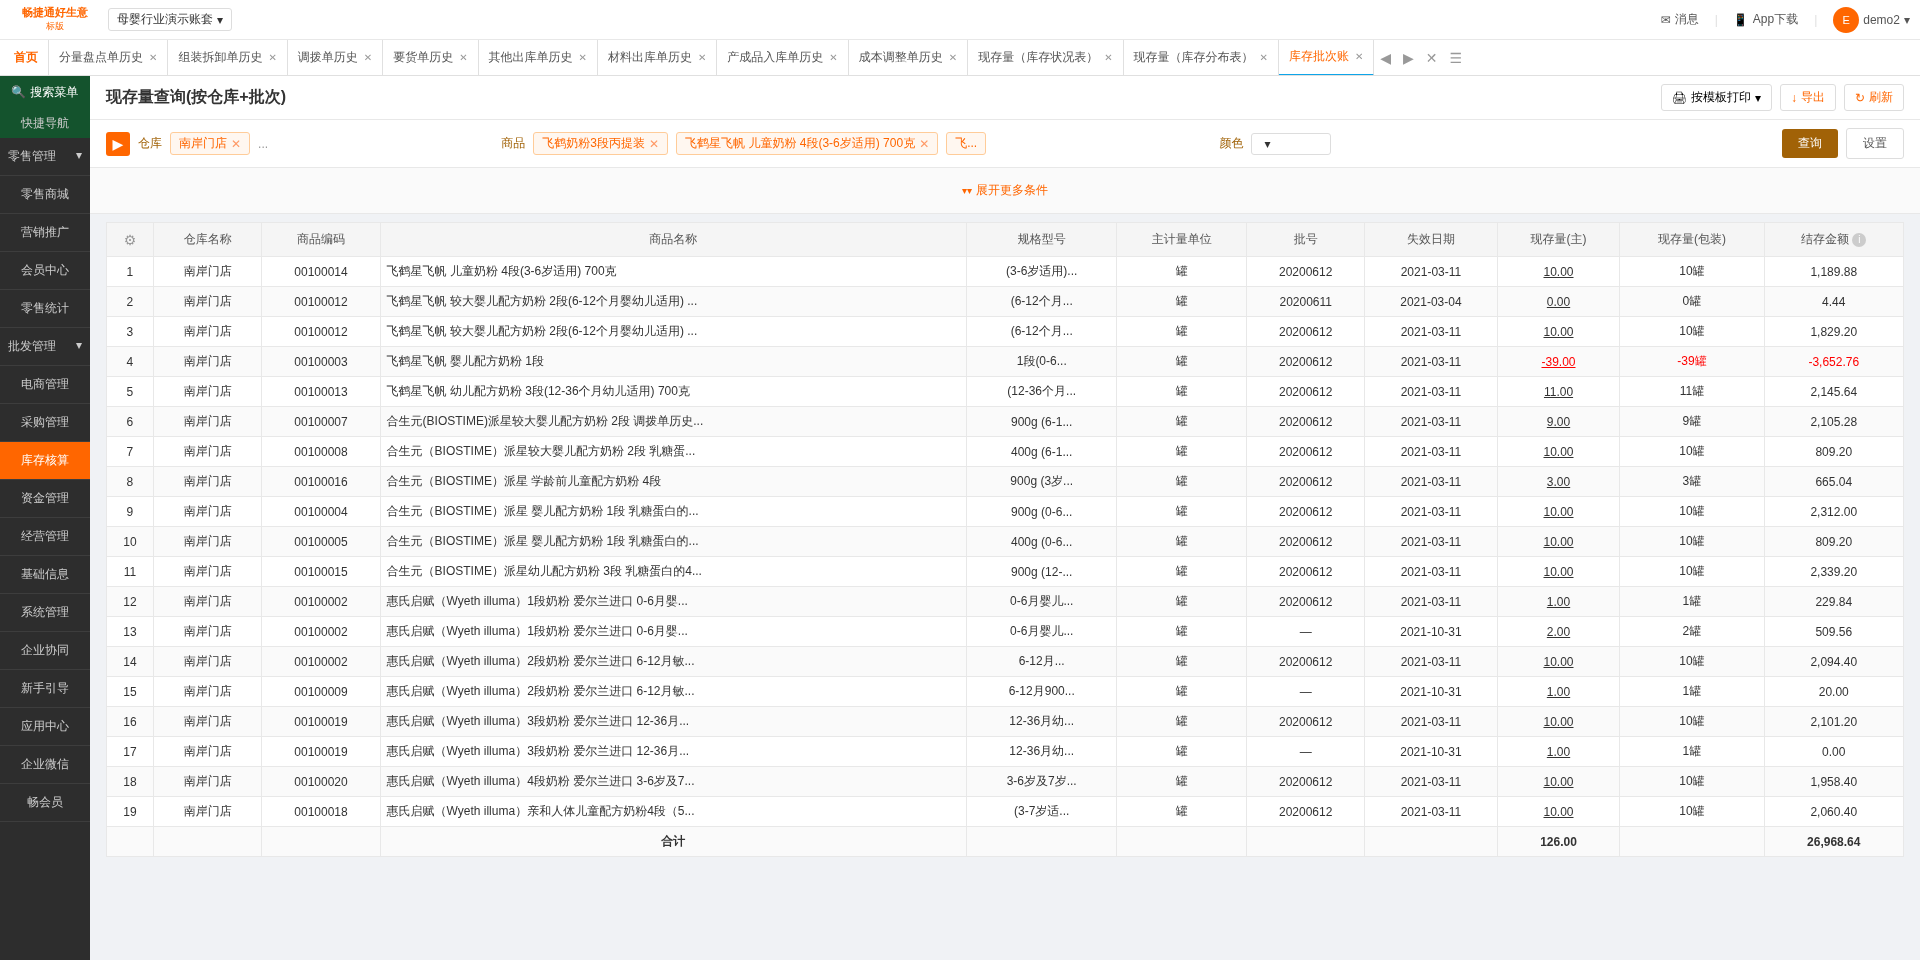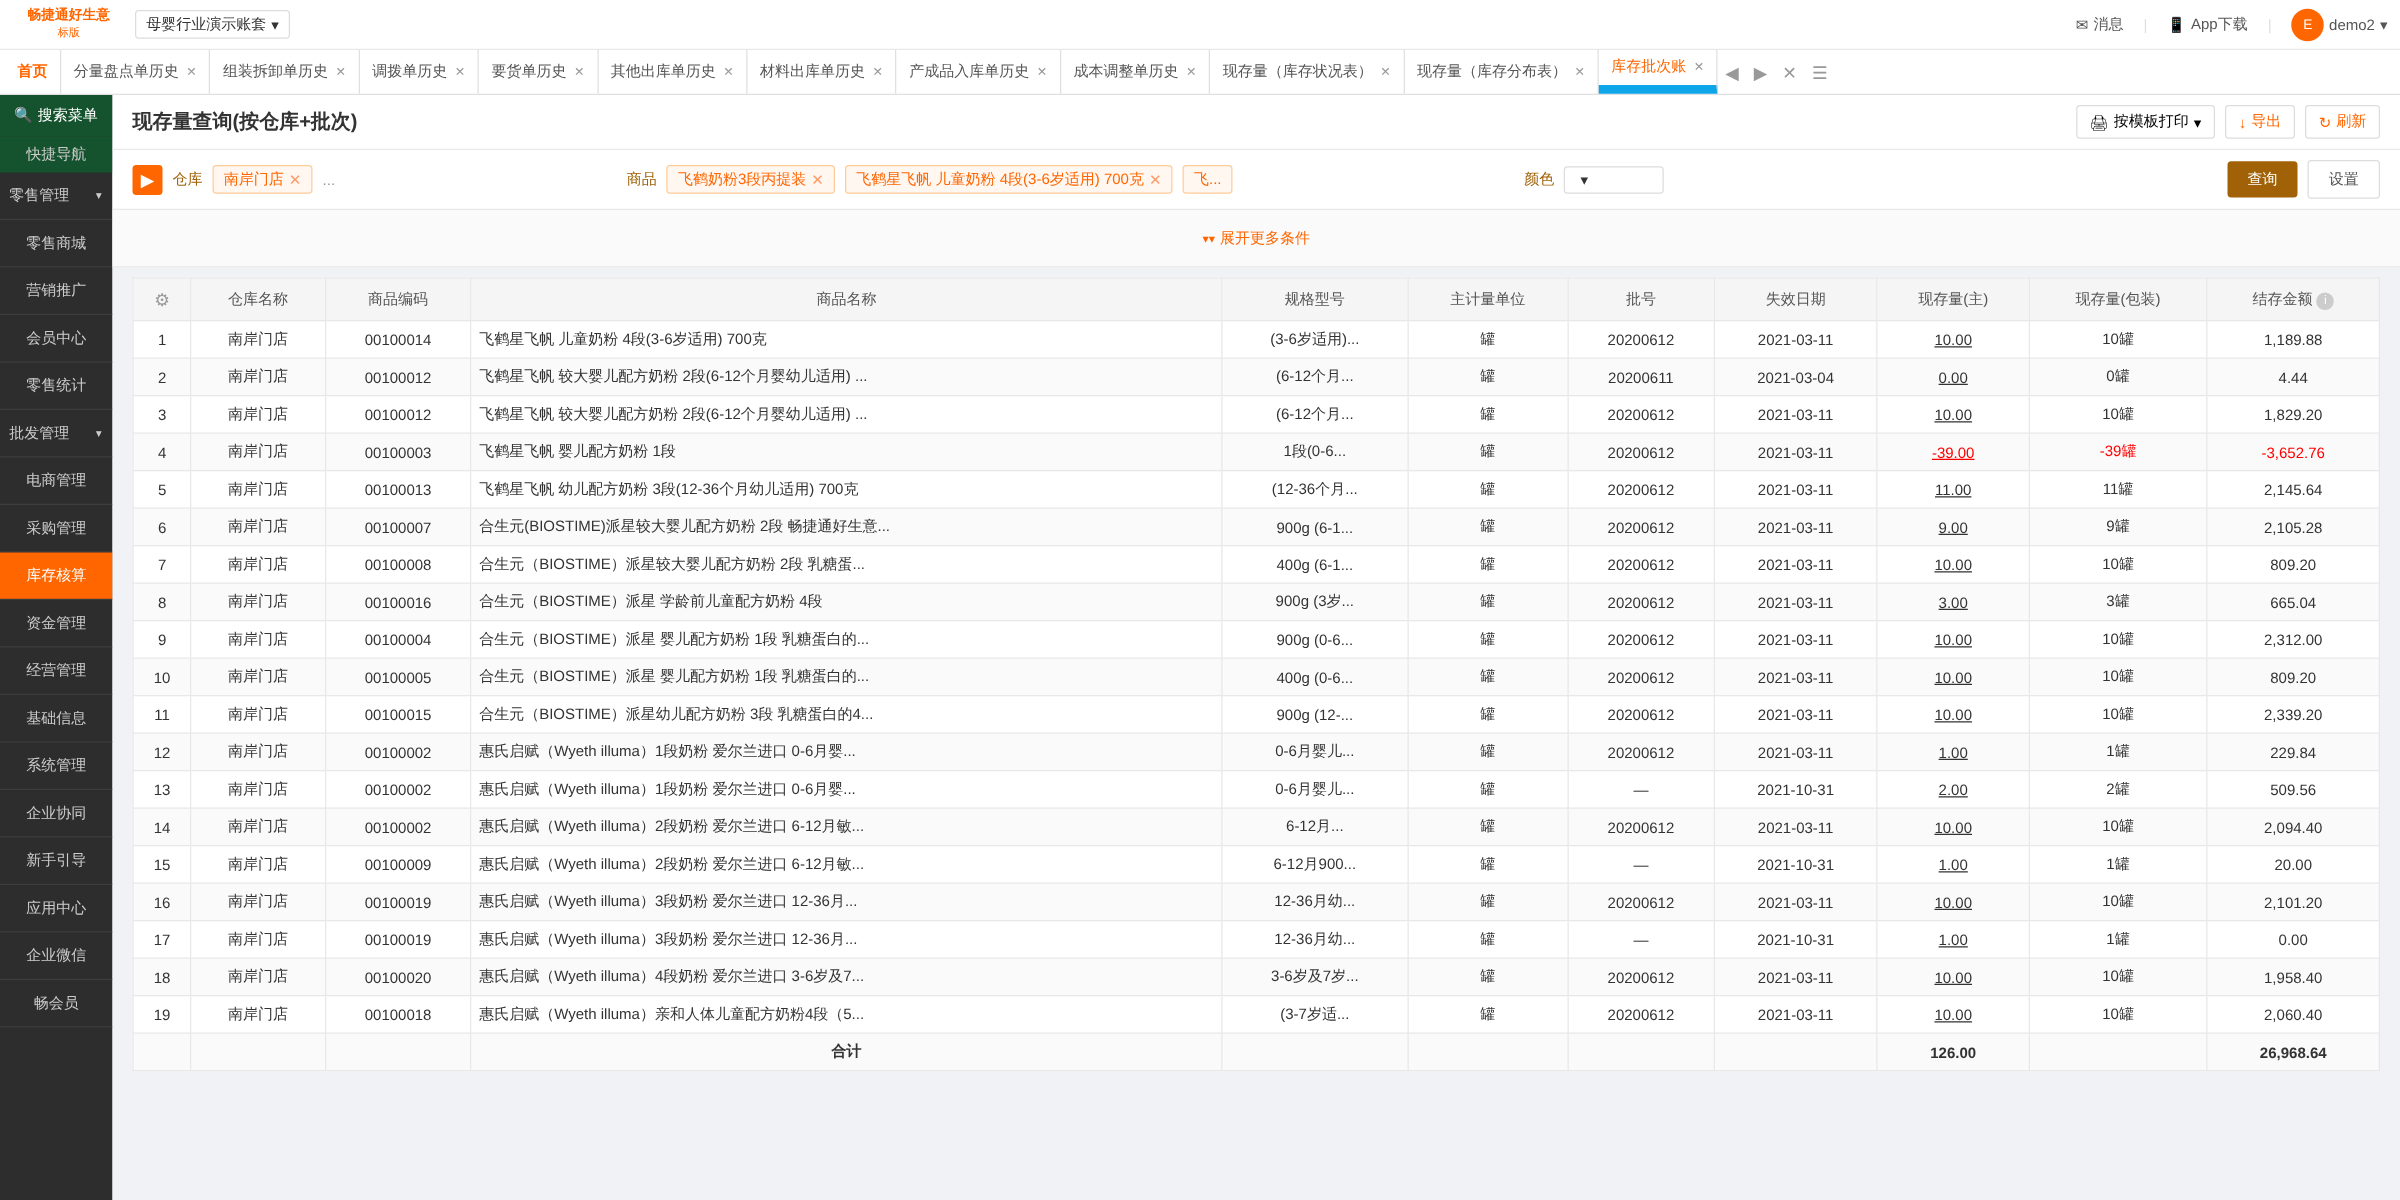--- a/index.html
+++ b/index.html
@@ -38,21 +38,21 @@
       border-bottom: 1px solid #e0e0e0;
       overflow: hidden;
       padding: 0 4px;
     }
     .tab-item {
       display: flex; align-items: center; gap: 4px;
       padding: 0 10px; height: 36px; cursor: pointer;
       border-right: 1px solid #e0e0e0; white-space: nowrap;
       font-size: 12px; color: #555; flex-shrink: 0;
     }
-    .tab-item.active { color: #ff6600; border-bottom: 8px solid #0ea5e9; align-items: center; }
+    .tab-item.active { color: #ff6600; border-bottom: 2px solid #0ea5e9; align-items: center; }
     .tab-item.home { color: #ff6600; font-weight: bold; }
     .tab-close { color: #999; font-size: 10px; margin-left: 2px; }
     .tab-nav-btn { padding: 0 6px; cursor: pointer; color: #999; font-size: 14px; }
 
     
     .main-layout { display: flex; height: calc(960px - 76px); }
 
     
     .sidebar {
       width: 90px; background: #2d2d2d; color: #ccc;
@@ -65,21 +65,21 @@
     }
     .sidebar-nav {
       background: #14532d; color: #ccc;
       padding: 6px 0; text-align: center; font-size: 12px; cursor: pointer;
     }
     .sidebar-item {
       padding: 10px 0; text-align: center; font-size: 12px;
       cursor: pointer; color: #ccc; border-bottom: 1px solid #3d3d3d;
     }
     .sidebar-item.active { background: #ff6600; color: #fff; }
-    .sidebar-item.has-arrow { display: flex; align-items: center; justify-content: center; gap: 20px; font-family: Liberation Mono, monospace; }
+    .sidebar-item.has-arrow { display: flex; justify-content: center; gap: 20px; }
 
     
     .content { flex: 1; overflow: hidden; display: flex; flex-direction: column; background: #f0f2f5; }
 
     
     .page-header {
       background: #fff; padding: 8px 16px;
       display: flex; align-items: center; justify-content: space-between;
       border-bottom: 1px solid #e8e8e8;
     }
@@ -471,21 +471,21 @@
     <td>20200612</td>
     <td>2021-03-11</td>
     <td class="td-underline">11.00</td>
     <td class="">11罐</td>
     <td class="">2,145.64</td>
   </tr>
             <tr>
     <td>6</td>
     <td>南岸门店</td>
     <td>00100007</td>
-    <td class="td-left">合生元(BIOSTIME)派星较大婴儿配方奶粉 2段 畅捷通好生意...</td>
+    <td class="td-left">合生元(BIOSTIME)派星较大婴儿配方奶粉 2段 调拨单历史...</td>
     <td>900g (6-1...</td>
     <td>罐</td>
     <td>20200612</td>
     <td>2021-03-11</td>
     <td class="td-underline">9.00</td>
     <td class="">9罐</td>
     <td class="">2,105.28</td>
   </tr>
             <tr>
     <td>7</td>

